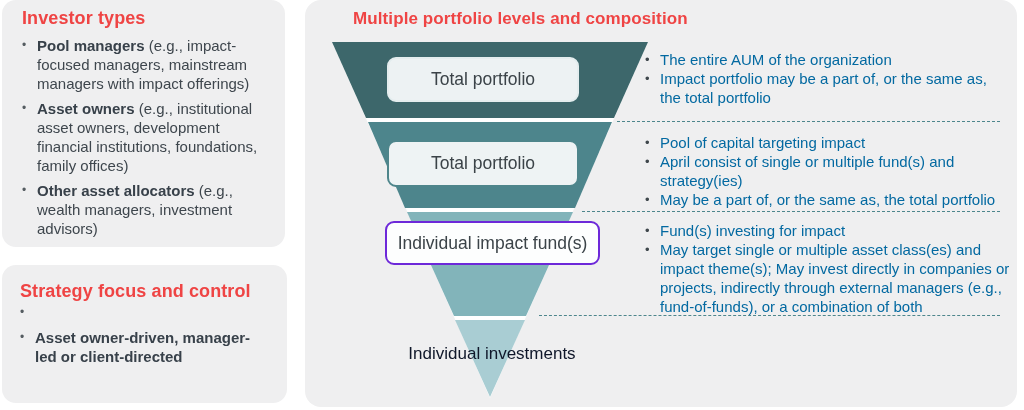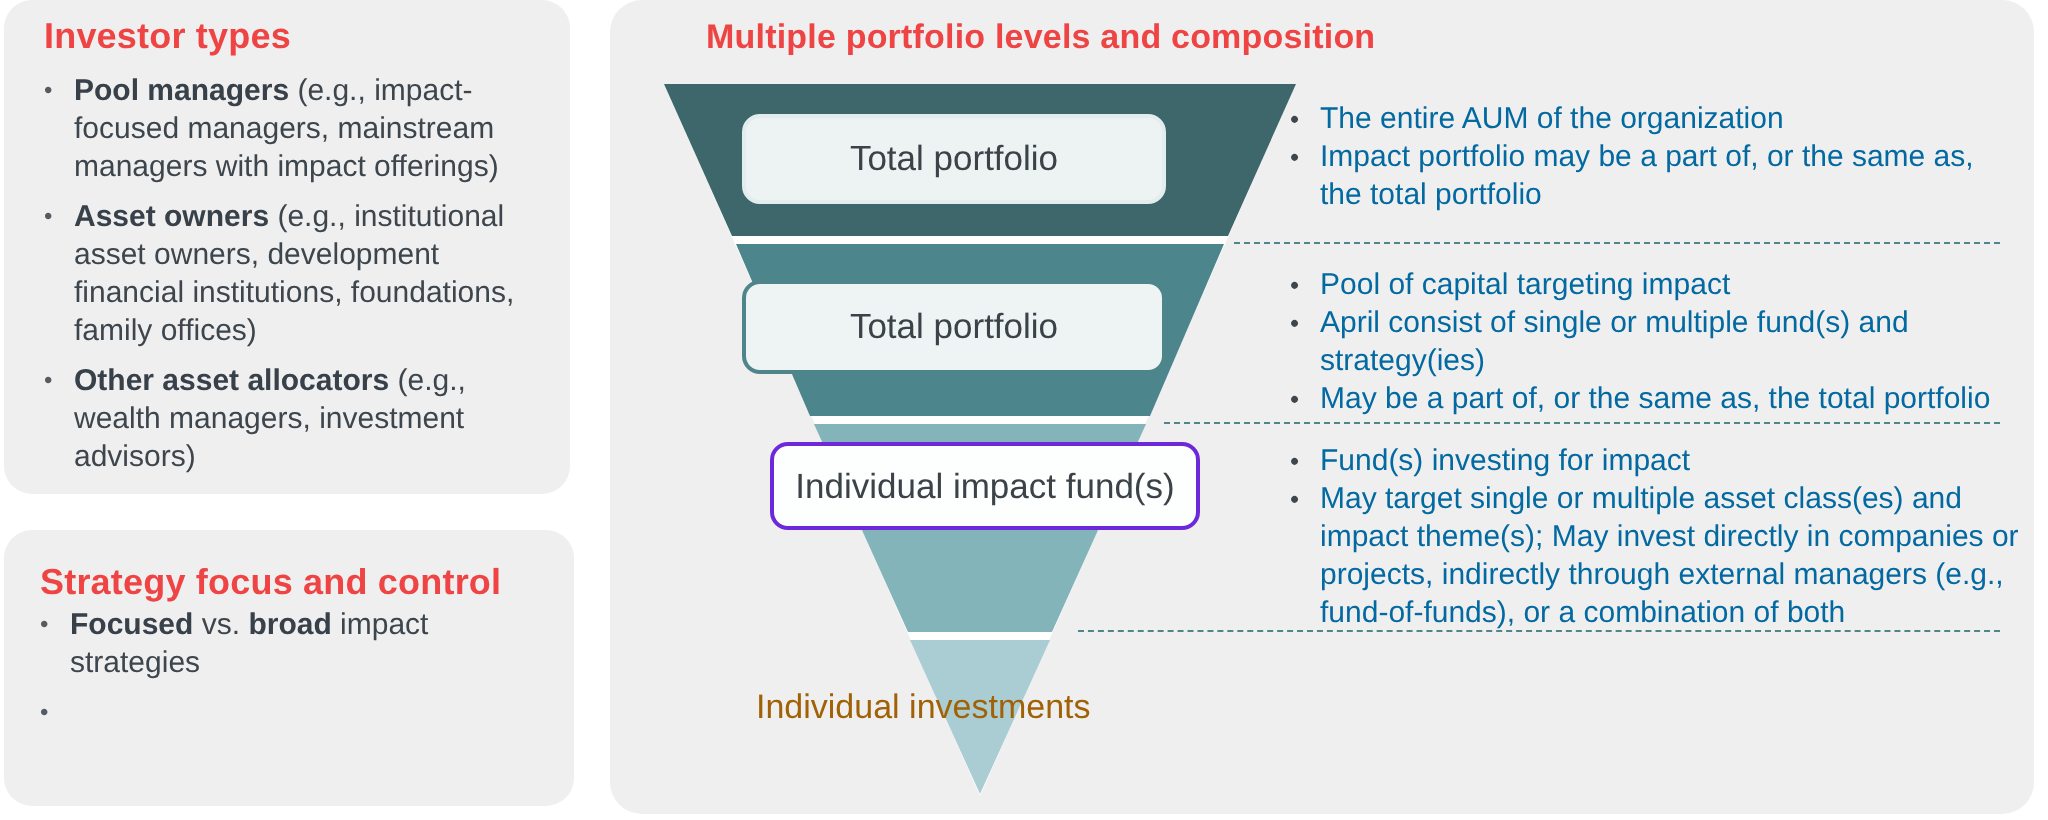--- a/index.html
+++ b/index.html
@@ -61,33 +61,33 @@
     position:absolute;height:0;
     border-top:1.5px dashed #4e868c;
   }
   #divider-1{left:617px;top:121px;width:383px;}
   #divider-2{left:582px;top:211px;width:418px;}
   #divider-3{left:539px;top:315px;width:461px;}
 
   #funnel-svg{position:absolute;left:0;top:0;pointer-events:none;}
 
   .flabel{
-    position:absolute;left:371px;width:212px;
+    position:absolute;left:387px;width:192px;
     box-sizing:border-box;
     display:flex;align-items:center;justify-content:center;
     text-align:center;
     border-radius:9px;
     font-size:17.5px;color:#3b4348;
   }
   #flabel-1{top:57px;height:45px;background:#edf2f3;border:2px solid #e4edee;}
   #flabel-2{top:140px;height:47px;background:#eef3f4;border:2px solid #4e858b;}
   #flabel-3{top:221px;height:44px;left:385px;width:215px;background:#fdfefe;border:2px solid #6d28d9;}
   #flabel-4{
     position:absolute;left:378px;top:344px;width:228px;
-    font-size:17px;color:#a16207;
+    text-align:center;font-size:17px;color:#0f172a;
   }
 </style>
 </head>
 <body>
 
 <div id="card-investors" class="card"></div>
 <div id="card-strategy" class="card"></div>
 <div id="card-main" class="card"></div>
 
 <div id="title-investors" class="card-title">Investor types</div>
@@ -103,24 +103,24 @@
   <div class="brow">
     <span class="mark">•</span>
     <span class="txt"><b>Other asset allocators</b><span> (e.g., wealth managers, investment advisors)</span></span>
   </div>
 </div>
 
 <div id="title-strategy" class="card-title">Strategy focus and control</div>
 <div id="strategy-bullets" class="bullets">
   <div class="brow">
     <span class="mark">•</span>
-    <span class="txt"><b>Focused</b><span> vs. </span><b>broad</b><span> impact strategies</span></span>
   </div>
   <div class="brow">
     <span class="mark">•</span>
+    <span class="txt"><b>Asset owner-driven, manager-led or client-directed</b></span>
   </div>
 </div>
 
 <div id="title-main" class="card-title">Multiple portfolio levels and composition</div>
 
 <div id="agroup-1" class="agroup">
   <div class="brow">
     <span class="mark">•</span>
     <span class="txt">The entire AUM of the organization</span>
   </div>

